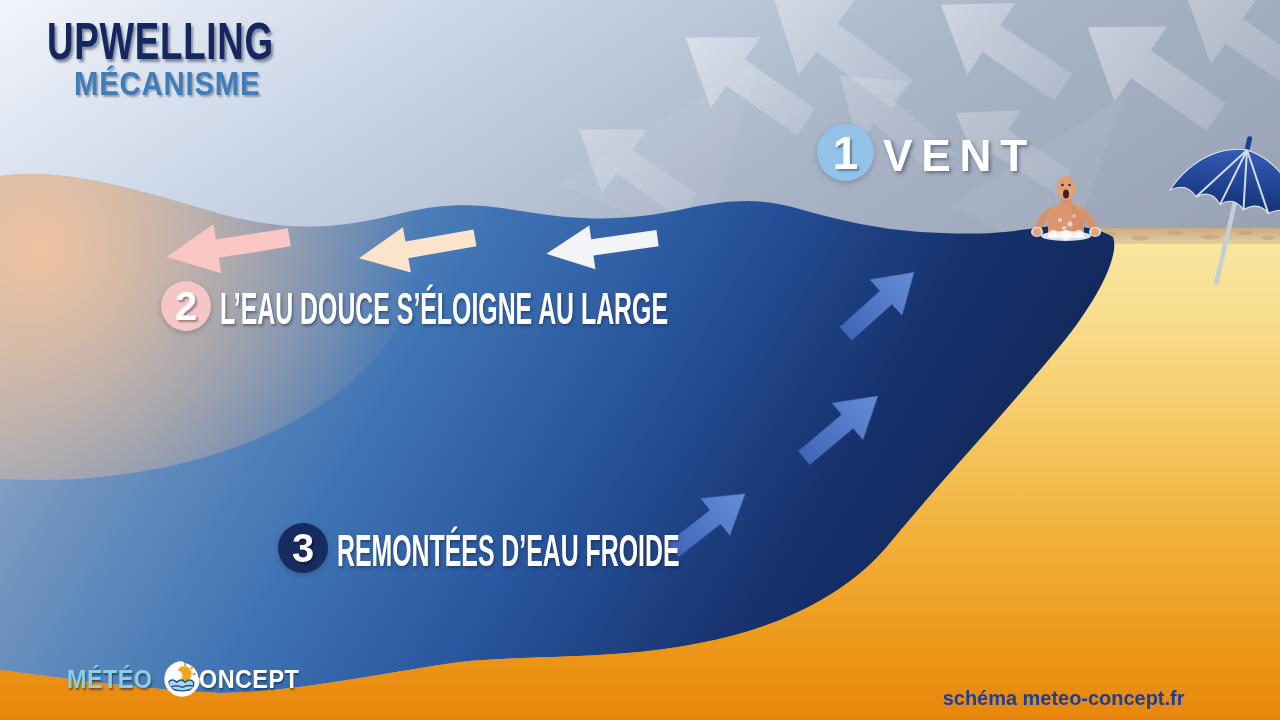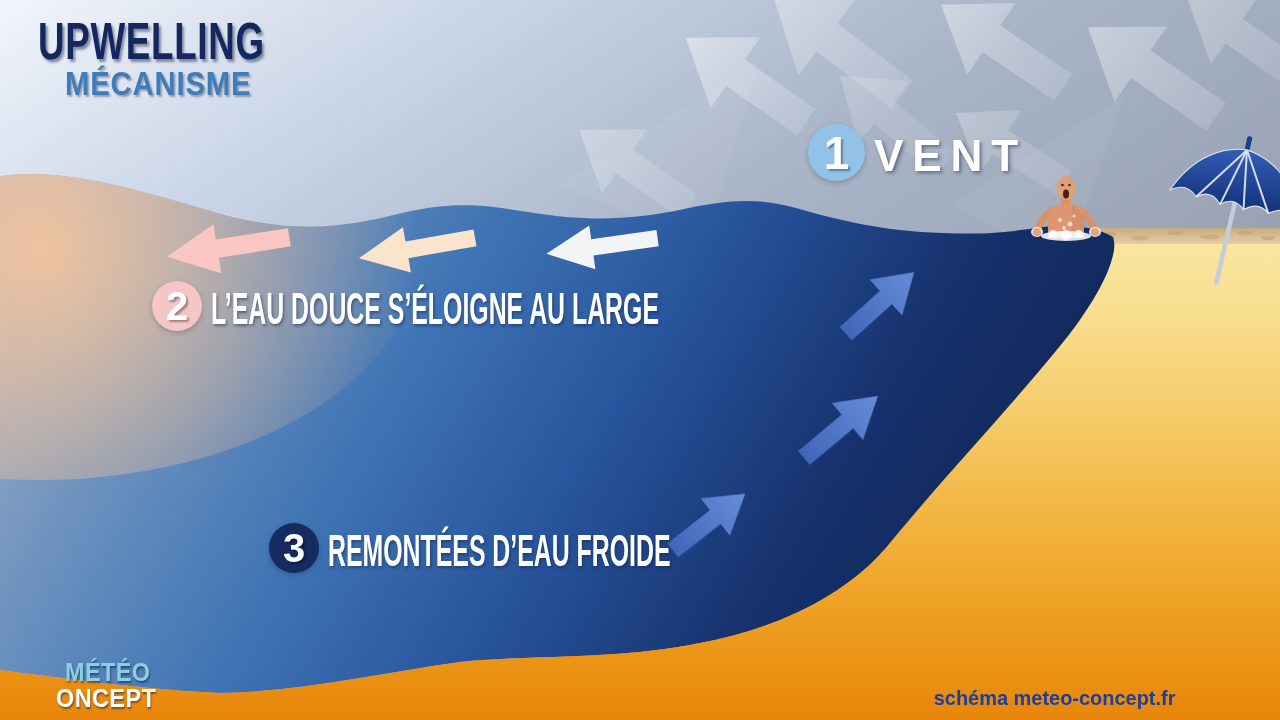--- a/index.html
+++ b/index.html
@@ -1,37 +1,37 @@
 <!DOCTYPE html>
 <html><head>
 <meta charset="utf-8">
 <style>
   html,body{margin:0;padding:0;background:#222;}
   .stage{position:relative;width:1280px;height:720px;overflow:hidden;margin:0 auto;
          font-family:"Liberation Sans",sans-serif;background:#9aa3b4;}
   .stage svg.scene{position:absolute;left:0;top:0;}
-  .overlay{position:absolute;left:8px;top:0;width:1183px;height:720px;pointer-events:none;}
+  .overlay{position:absolute;left:17px;top:0;width:1183px;height:720px;pointer-events:none;}
   .title-main{position:absolute;left:30px;top:12px;font-size:51px;font-weight:bold;
     color:#14275f;letter-spacing:1px;transform:scaleX(.72);transform-origin:left top;
     text-shadow:3px 3px 3px rgba(105,115,140,.8);white-space:nowrap;}
   .title-sub{position:absolute;left:57px;top:64px;font-size:34px;font-weight:bold;
     color:#3e7cba;letter-spacing:1px;transform:scaleX(.86);transform-origin:left top;
     text-shadow:2px 2px 2px rgba(110,120,145,.65);white-space:nowrap;}
   .badge{position:absolute;border-radius:50%;display:flex;align-items:center;justify-content:center;
     color:#fff;font-weight:bold;box-shadow:0 2px 5px rgba(20,30,60,.25);}
   .badge span{text-shadow:2px 2px 2px rgba(0,0,0,.35);}
   .badge1{left:800px;top:124px;width:57px;height:57px;font-size:46px;}
   .badge2{left:144px;top:281px;width:50px;height:50px;font-size:40px;}
   .badge3{left:261px;top:523px;width:50px;height:50px;font-size:40px;}
   .step-label{position:absolute;color:#fff;font-weight:bold;white-space:nowrap;
     text-shadow:2px 2px 4px rgba(25,35,70,.5);transform-origin:left top;line-height:1;}
   .label1{left:866px;top:133px;font-size:45px;letter-spacing:9px;transform:scaleX(.98);}
   .label2{left:203px;top:287px;font-size:44px;transform:scaleX(.565);}
   .label3{left:320px;top:529px;font-size:44px;transform:scaleX(.565);}
-  .logo{position:absolute;left:50px;top:659px;display:flex;align-items:center;height:40px;flex-direction:column;}
+  .logo{position:absolute;left:50px;top:659px;display:flex;align-items:center;height:40px;}
   .logo .t{font-size:26px;font-weight:bold;letter-spacing:.5px;line-height:1;
     transform:scaleX(.9);transform-origin:left center;
     text-shadow:1px 2px 2px rgba(10,25,55,.5);}
   .logo .meteo{color:#8ccfe2;margin-right:1px;}
   .logo .concept{color:#ffffff;margin-left:-2px;}
   .logo svg{display:block;}
   .credit{position:absolute;right:16px;top:686px;font-size:21px;font-weight:bold;
     color:#1c3e9c;transform:scaleX(.95);transform-origin:right top;white-space:nowrap;}
 </style>
 </head>

